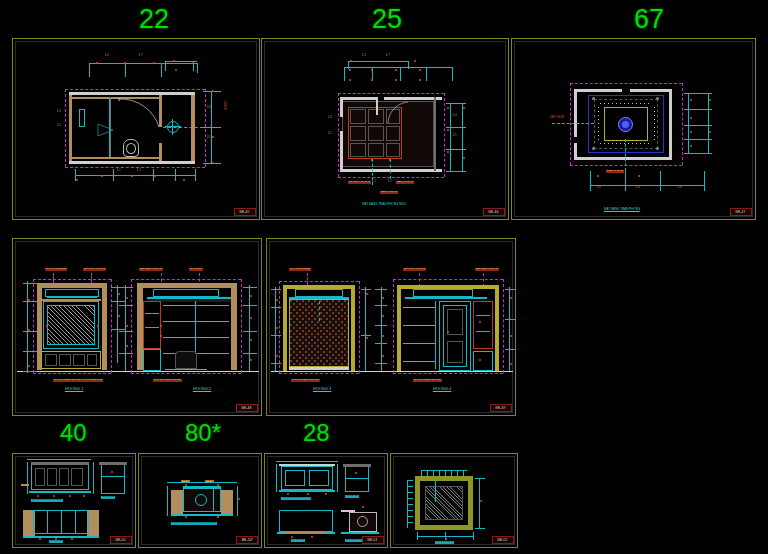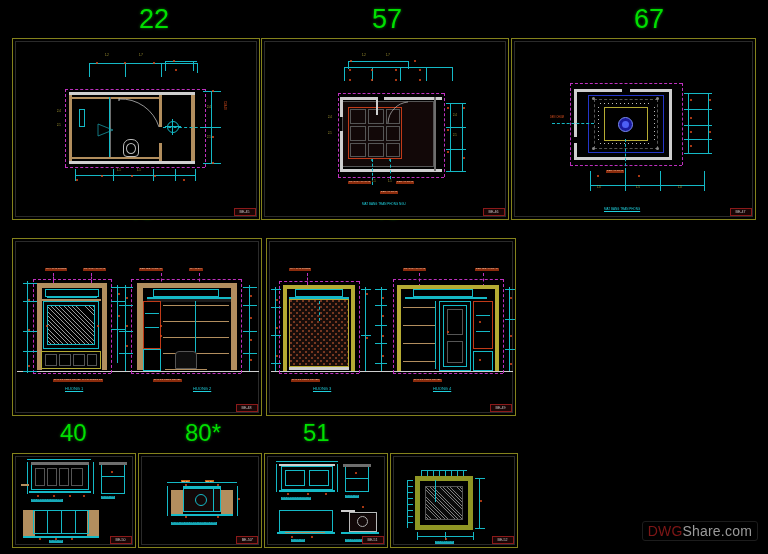--- a/index.html
+++ b/index.html
@@ -213,27 +213,27 @@
     position: absolute;
     border-radius: 50%;
   }
 </style>
 </head>
 <body>
 
 <div id="canvas">
 
   <div class="sheet-num" style="left:139px;top:6px;">22</div>
-  <div class="sheet-num" style="left:372px;top:6px;">57</div>
+  <div class="sheet-num" style="left:372px;top:6px;">25</div>
   <div class="sheet-num" style="left:634px;top:6px;">67</div>
   <div class="sheet-num" style="left:125px;top:197px;">48</div>
   <div class="sheet-num" style="left:371px;top:197px;">49</div>
   <div class="sheet-num small" style="left:60px;top:421px;">40</div>
   <div class="sheet-num small" style="left:185px;top:421px;">80*</div>
-  <div class="sheet-num small" style="left:303px;top:421px;">51</div>
+  <div class="sheet-num small" style="left:303px;top:421px;">28</div>
 
   <div class="panel" style="left:12px;top:38px;width:248px;height:182px;">
     <div class="panel-inner"></div>
 
     <div class="ln cyan" style="left:76px;top:24px;width:108px;height:1px;"></div>
     <div class="ln cyan" style="left:76px;top:24px;width:1px;height:14px;"></div>
     <div class="ln cyan" style="left:112px;top:24px;width:1px;height:14px;"></div>
     <div class="ln cyan" style="left:148px;top:24px;width:1px;height:14px;"></div>
     <div class="ln cyan" style="left:184px;top:24px;width:1px;height:10px;"></div>
     <div class="ln cyan" style="left:152px;top:22px;width:32px;height:1px;"></div>
@@ -856,17 +856,14 @@
     <div class="ln cyan" style="left:82px;top:78px;width:1px;height:8px;"></div>
     <div class="dot" style="left:54px;top:84px;"></div>
 
     <div class="chip-cyan" style="left:44px;top:87px;">CHI TIET TRAN</div>
 
     <div class="titleblock">
       <span>BE-52</span>
     </div>
   </div>
 
-  <div id="watermark">
-    <span class="wm-a">DWG</span><span class="wm-b">Share.com</span>
-  </div>
 
 </div>
 
 </body></html>

